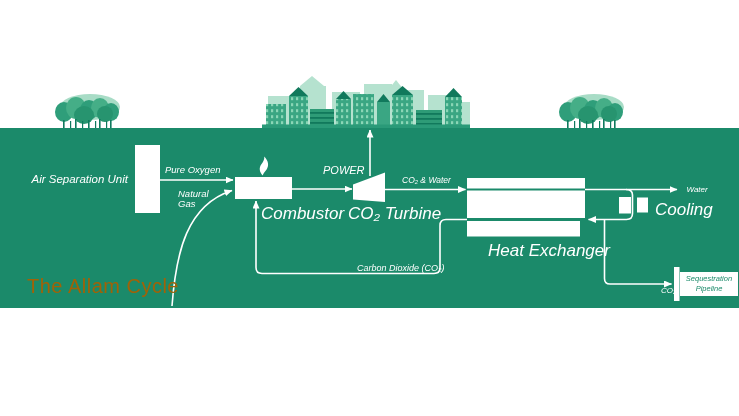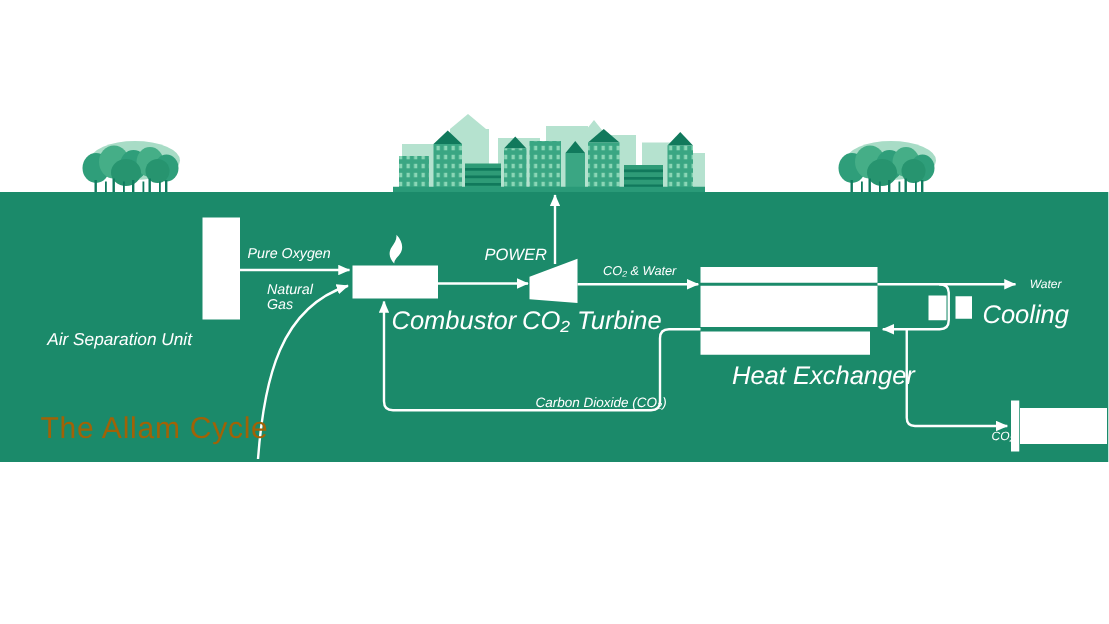--- a/index.html
+++ b/index.html
@@ -140,21 +140,21 @@
     <path d="M585,189.5 L677,189.5" marker-end="url(#arrowhead)"></path>
     <path d="M626,189.5 Q632.5,189.5 632.5,195 L632.5,213.5 Q632.5,219.5 626.5,219.5 L588.5,219.5" marker-end="url(#arrowhead)"></path>
     <path d="M604.5,219.5 L604.5,278.5 Q604.5,284 610,284 L671.5,284" marker-end="url(#arrowhead)"></path>
     <path d="M467,219.5 L446,219.5 Q440,219.5 440,225.5 L440,267.5 Q440,273.5 434,273.5
              L262,273.5 Q256,273.5 256,267.5 L256,201" marker-end="url(#arrowhead)"></path>
   </g>
 </svg>
 
 <div class="title" style="left:27px;top:275px;font-size:20px;">The Allam Cycle</div>
 
-<div class="lbl asu" style="left:30px;top:172.5px;width:98px;margin-top:48px;">Air Separation Unit</div>
+<div class="lbl asu" style="left:30px;top:172.5px;width:98px;">Air Separation Unit</div>
 
 <div class="lbl small" style="left:165px;top:165px;">Pure Oxygen</div>
 
 <div class="lbl small" style="left:178px;top:189px;">Natural
 Gas</div>
 
 <div class="lbl mid" style="left:261px;top:205px;">Combustor</div>
 
 <div class="lbl" style="left:323px;top:128.5px;font-size:11px;margin-top:36px;">POWER</div>
 
@@ -165,14 +165,16 @@
 <div class="lbl mid" style="left:488px;top:241.5px;">Heat Exchanger</div>
 
 <div class="lbl tiny" style="left:686.5px;top:185.5px;">Water</div>
 
 <div class="lbl mid" style="left:655px;top:200.5px;">Cooling</div>
 
 <div class="lbl" style="left:313px;top:263.5px;font-size:9px;margin-left:44px;">Carbon Dioxide (CO₂)</div>
 
 <div class="lbl tiny" style="left:661px;top:286.5px;">CO₂</div>
 
+<div class="seq-text" style="left:680px;top:272px;width:58px;height:24px;">Sequestration
+Pipeline</div>
 
 </div>
 
 </body></html>

